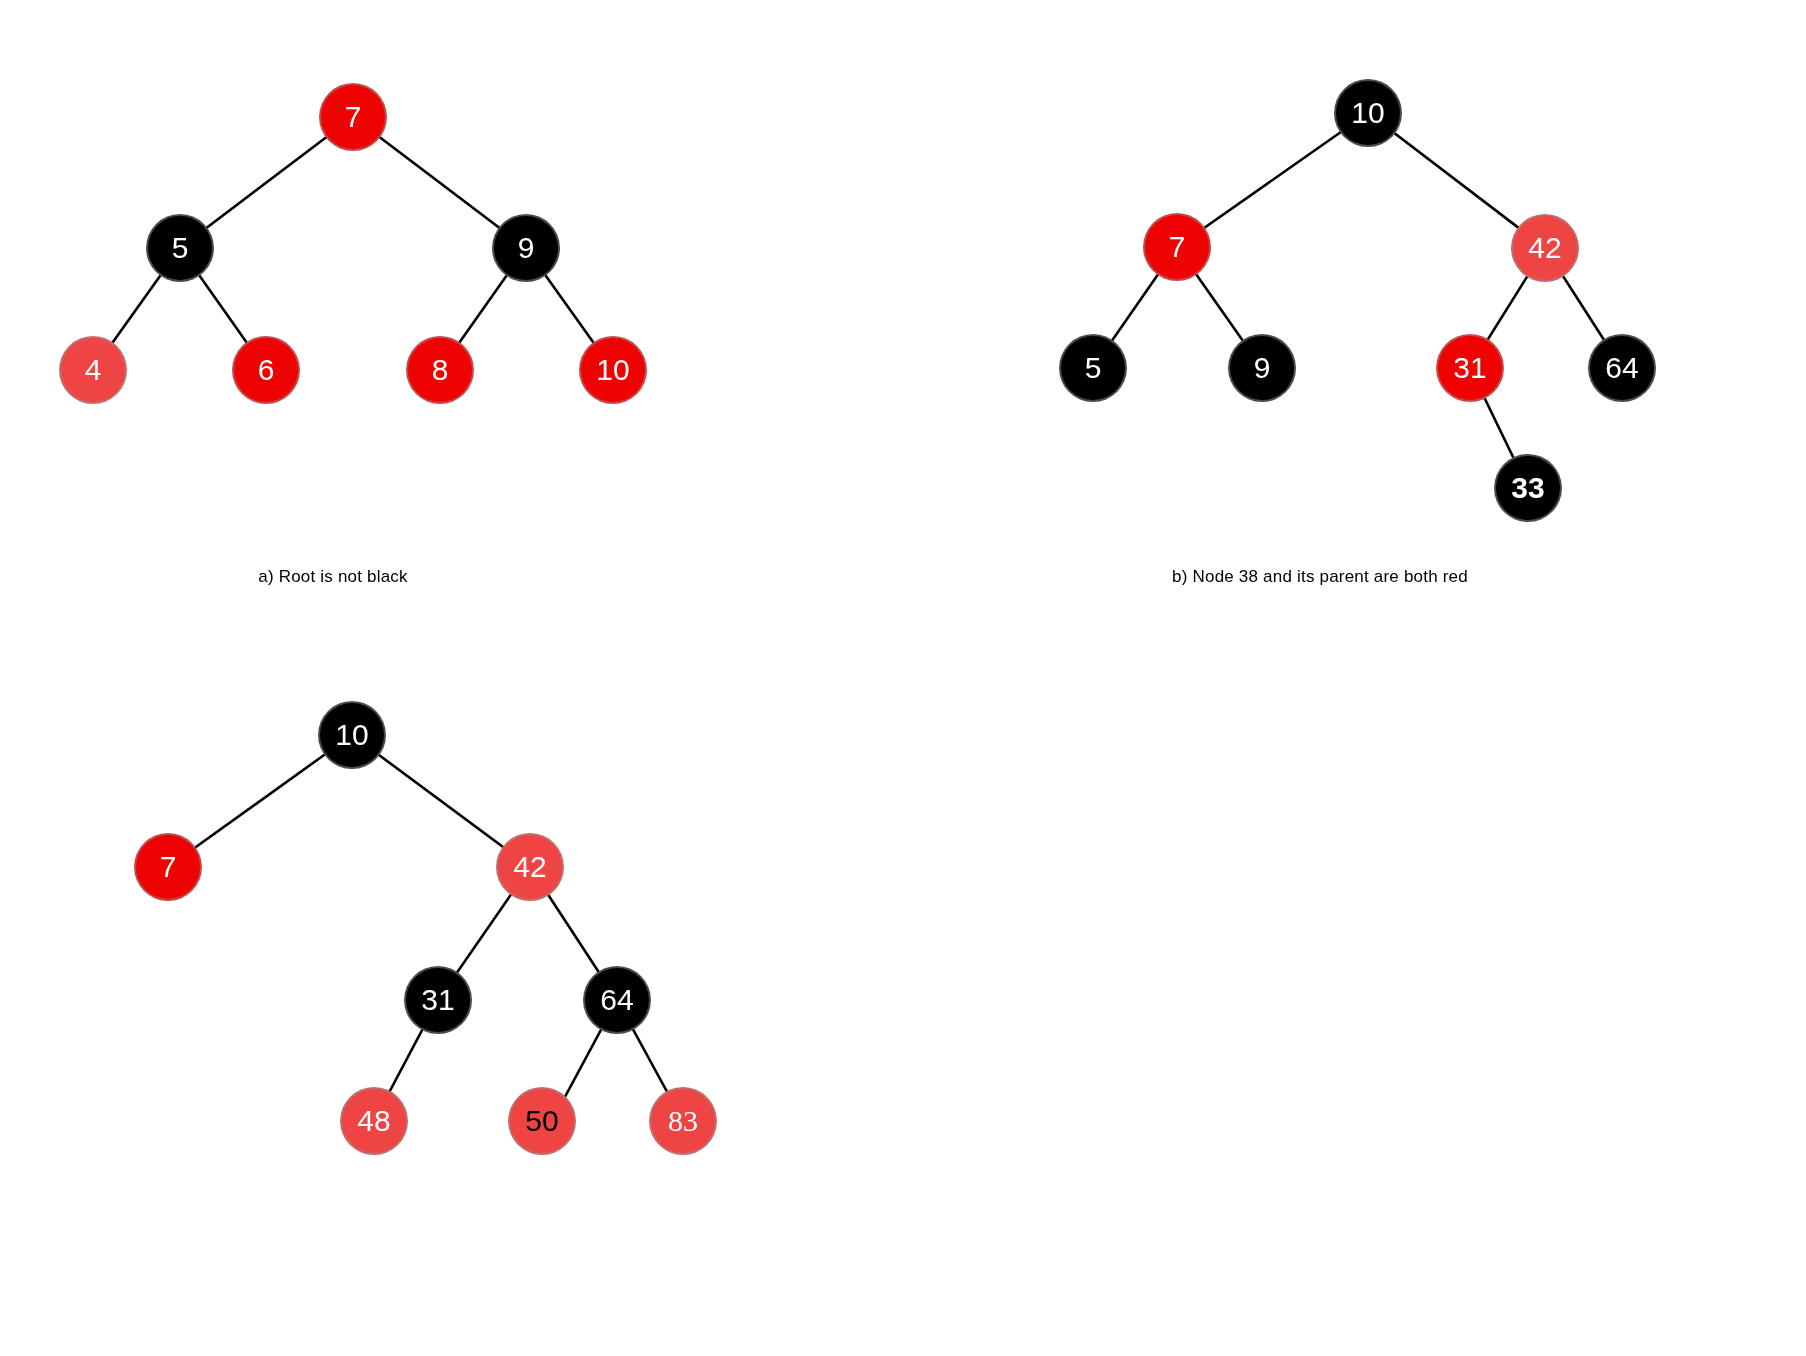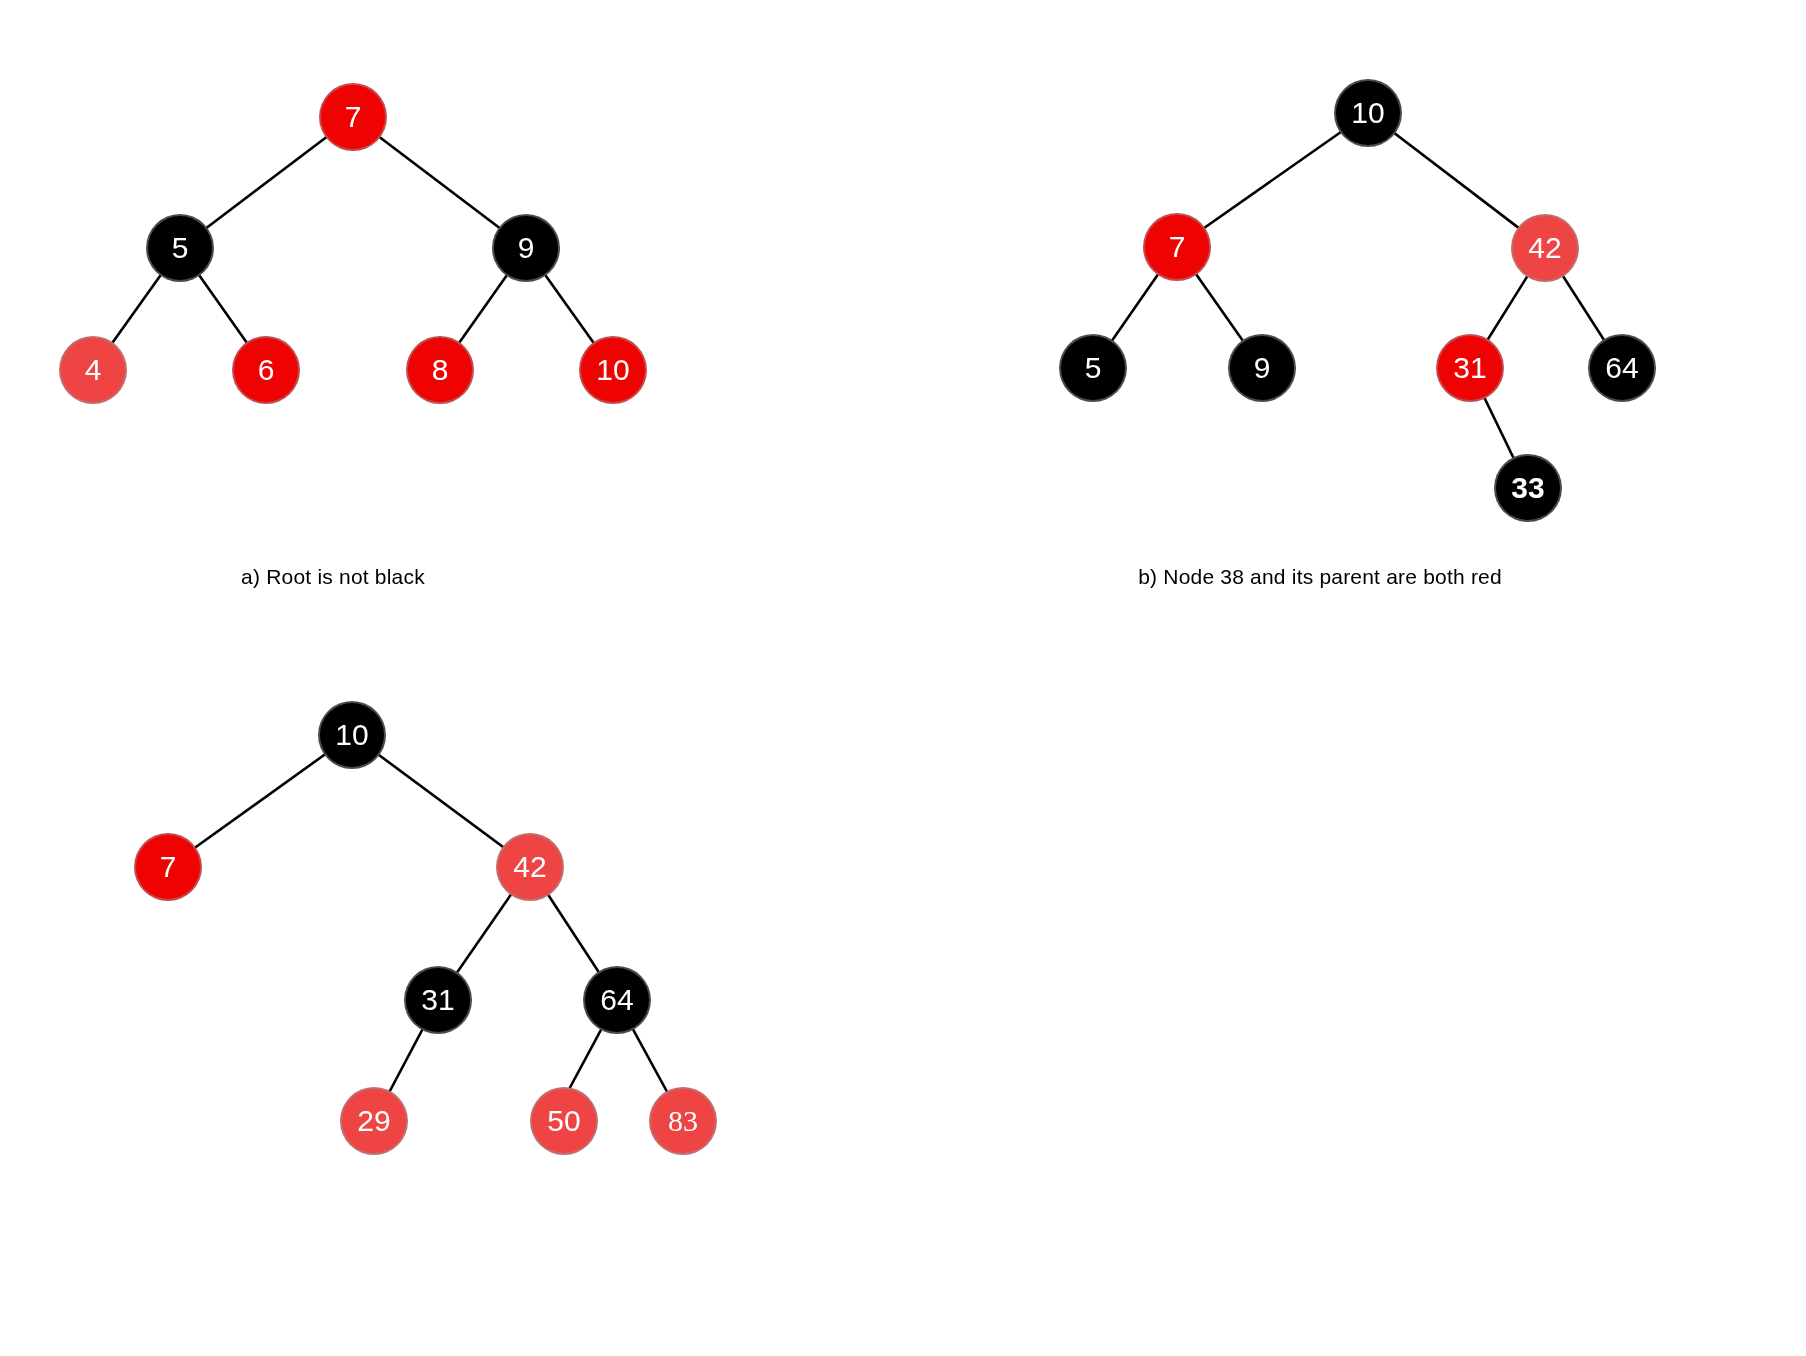--- a/index.html
+++ b/index.html
@@ -35,21 +35,21 @@
     color: #ffffff;
     font-size: 30px;
     line-height: 1;
     user-select: none;
   }
   .caption {
     position: absolute;
     transform: translate(-50%, -50%);
     white-space: nowrap;
     color: #000000;
-    font-size: 21px;
+    font-size: 17px;
     letter-spacing: 0.2px;
   }
 </style>
 </head>
 <body>
 
 <div id="canvas">
   <svg id="edges-layer" xmlns="http://www.w3.org/2000/svg" viewBox="0 0 1806 1356">
       <line x1="353" y1="117" x2="180" y2="248" stroke="#000000" stroke-width="2.6"></line>
       <line x1="353" y1="117" x2="526" y2="248" stroke="#000000" stroke-width="2.6"></line>
@@ -88,16 +88,16 @@
     <div class="node" style="left: 1059px; top: 334px; background: rgb(0, 0, 0); color: rgb(255, 255, 255);">5</div>
     <div class="node" style="left: 1228px; top: 334px; background: rgb(0, 0, 0); color: rgb(255, 255, 255);">9</div>
     <div class="node" style="left: 1436px; top: 334px; background: rgb(238, 2, 2); color: rgb(255, 255, 255);">31</div>
     <div class="node" style="left: 1588px; top: 334px; background: rgb(0, 0, 0); color: rgb(255, 255, 255);">64</div>
     <div class="node" style="left: 1494px; top: 454px; background: rgb(0, 0, 0); color: rgb(255, 255, 255); font-weight: bold;">33</div>
     <div class="node" style="left: 318px; top: 701px; background: rgb(0, 0, 0); color: rgb(255, 255, 255);">10</div>
     <div class="node" style="left: 134px; top: 833px; background: rgb(238, 2, 2); color: rgb(255, 255, 255);">7</div>
     <div class="node" style="left: 496px; top: 833px; background: rgb(239, 68, 68); color: rgb(255, 255, 255);">42</div>
     <div class="node" style="left: 404px; top: 966px; background: rgb(0, 0, 0); color: rgb(255, 255, 255);">31</div>
     <div class="node" style="left: 583px; top: 966px; background: rgb(0, 0, 0); color: rgb(255, 255, 255);">64</div>
-    <div class="node" style="left: 340px; top: 1087px; background: rgb(239, 68, 68); color: rgb(255, 255, 255);">29</div>
-    <div class="node" style="left: 530px; top: 1087px; background: rgb(239, 68, 68); color: #ffffff;">50</div>
+    <div class="node" style="left: 340px; top: 1087px; background: rgb(239, 68, 68); color: rgb(255, 255, 255);">48</div>
+    <div class="node" style="left: 508px; top: 1087px; background: rgb(239, 68, 68); color: #000000;">50</div>
     <div class="node" style="left: 649px; top: 1087px; background: rgb(239, 68, 68); color: rgb(255, 255, 255); font-family: Liberation Serif, serif;">83</div>
   </div>
 
 </body></html>

